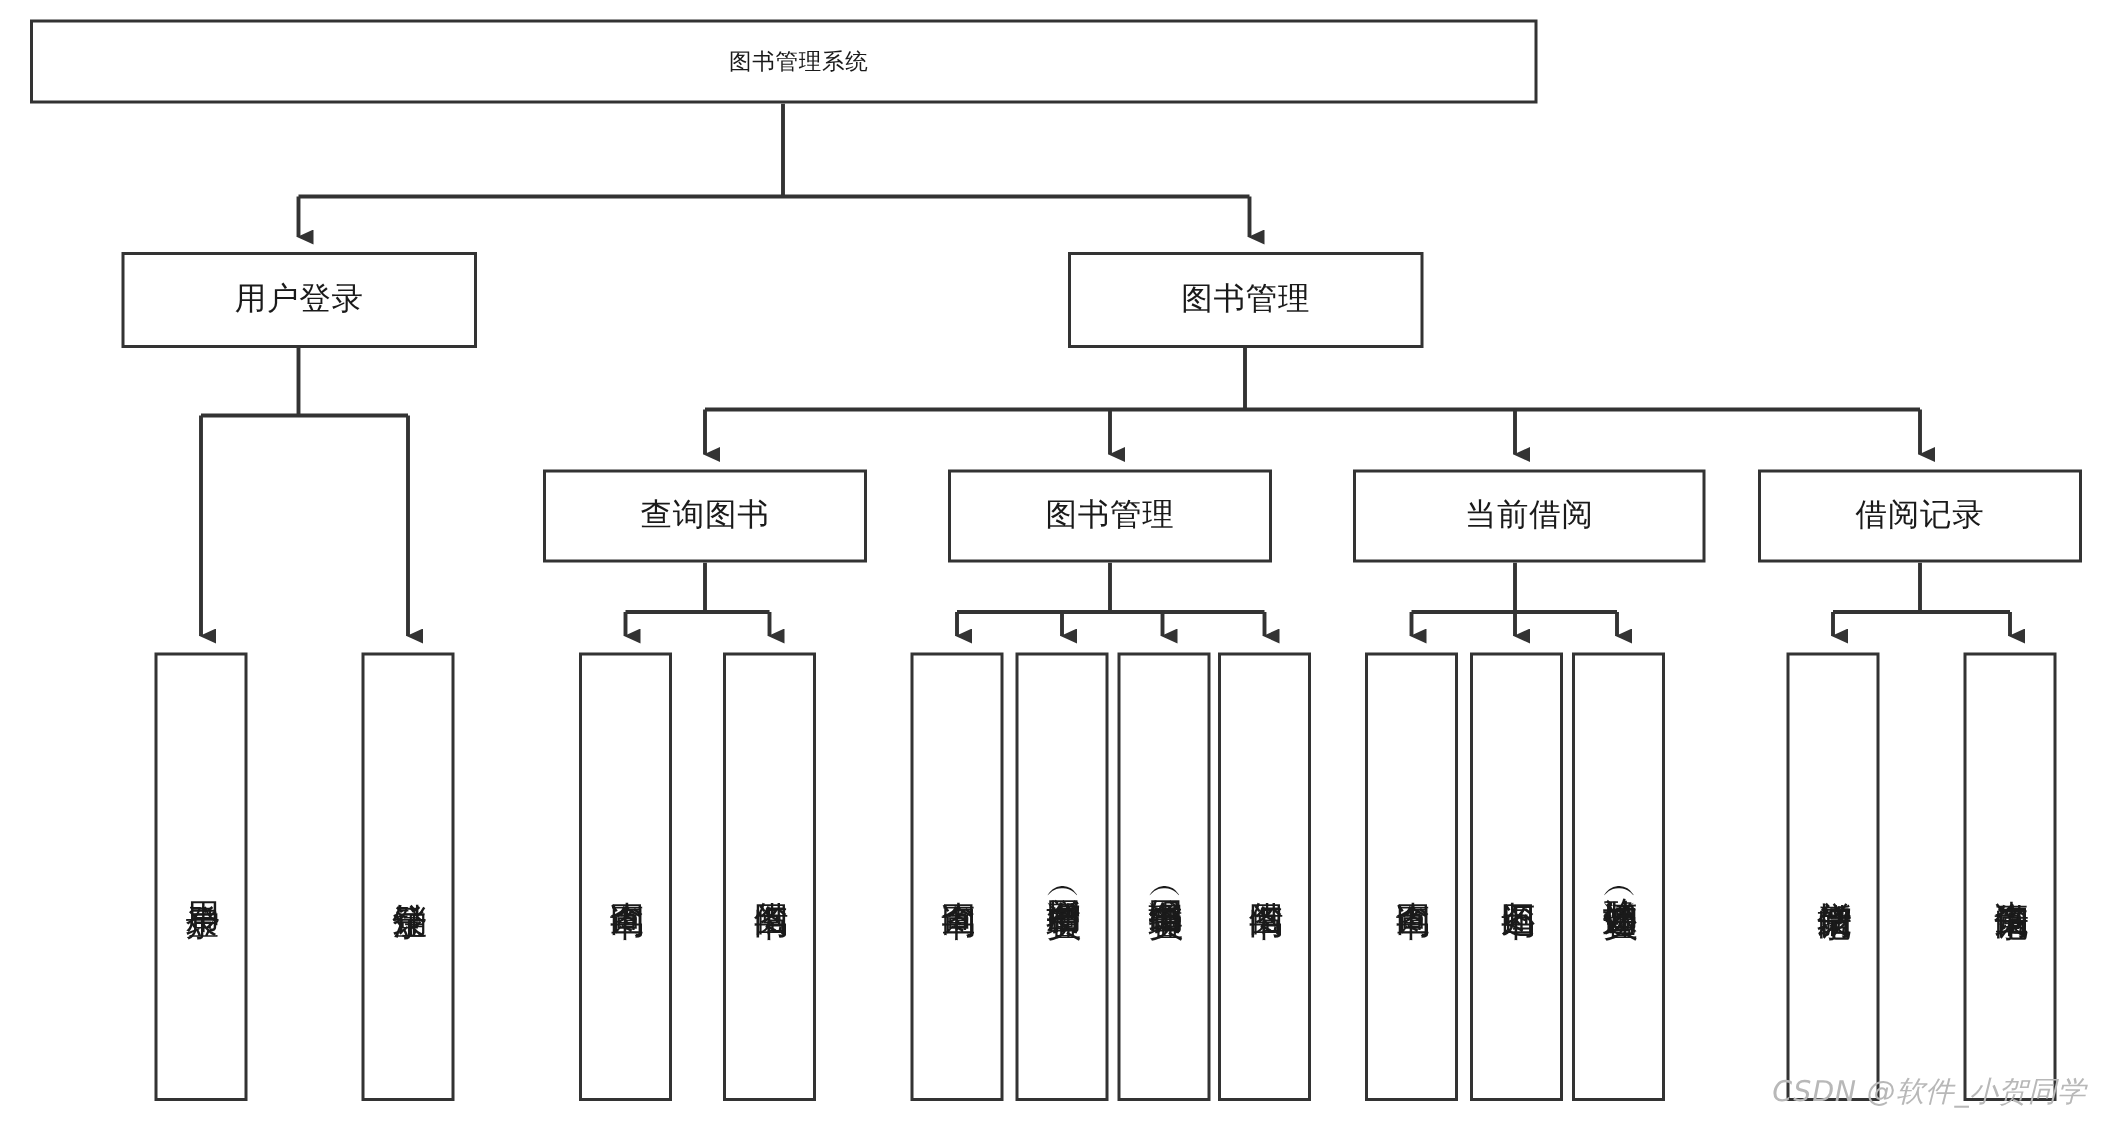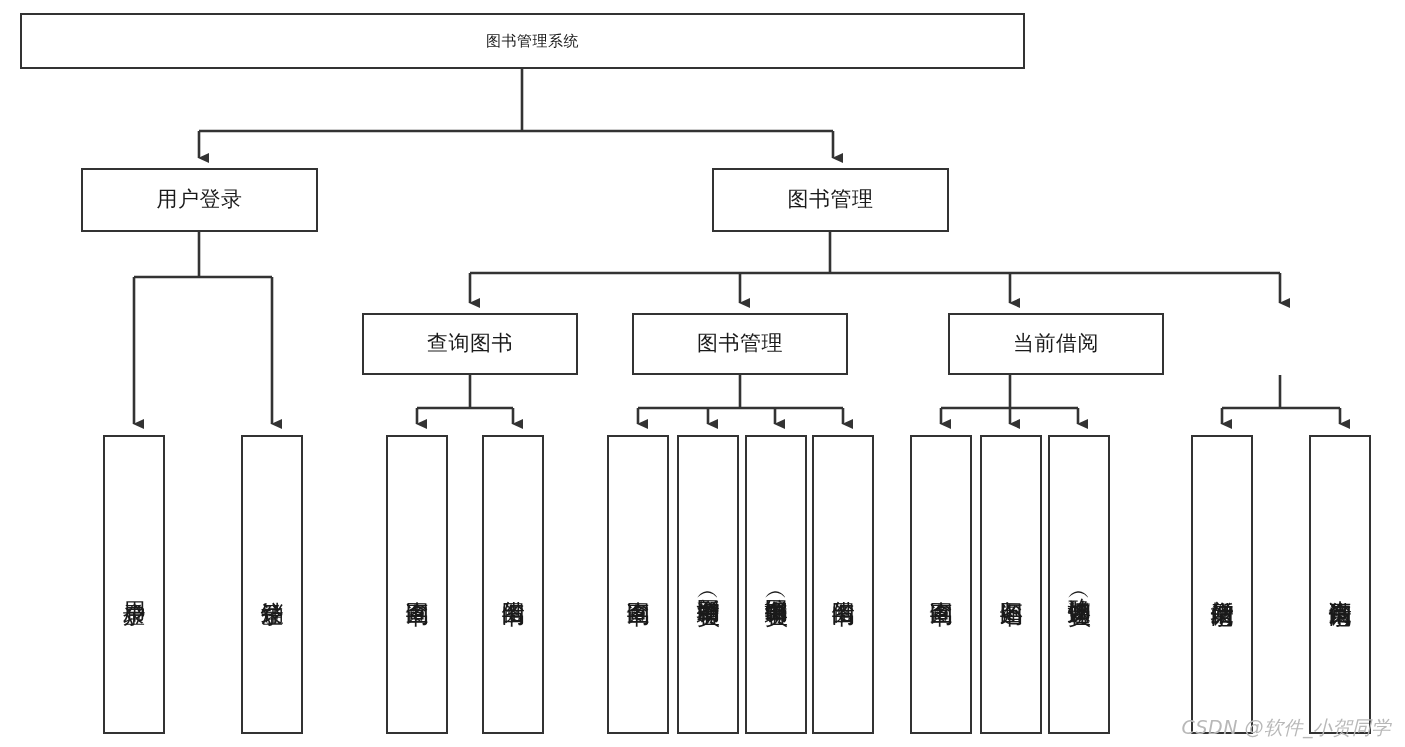--- a/index.html
+++ b/index.html
@@ -135,22 +135,25 @@
   <div class="node horiz" style="left:712px; top:168px; width:237px; height:64px;">
     <span>图书管理</span>
   </div>
 
   <div class="node horiz" style="left:362px; top:313px; width:216px; height:62px;">
     <span>查询图书</span>
   </div>
   <div class="node horiz" style="left:632px; top:313px; width:216px; height:62px;">
     <span>图书管理</span>
   </div>
-  <div class="node horiz" style="left:948px; top:313px; width:216px; height:62px;">
+  <div class="node horiz" style="left:902px; top:313px; width:235px; height:62px;">
     <span>当前借阅</span>
+  </div>
+  <div class="node horiz" style="left:1172px; top:313px; width:216px; height:62px;">
+    <span>借阅记录</span>
   </div>
 
   <div class="node leaf" style="left:103px; top:435px; width:62px; height:299px;">
     <span class="vtext">用户登录</span>
   </div>
   <div class="node leaf" style="left:241px; top:435px; width:62px; height:299px;">
     <span class="vtext">注销登录</span>
   </div>
 
   <div class="node leaf" style="left:386px; top:435px; width:62px; height:299px;">

